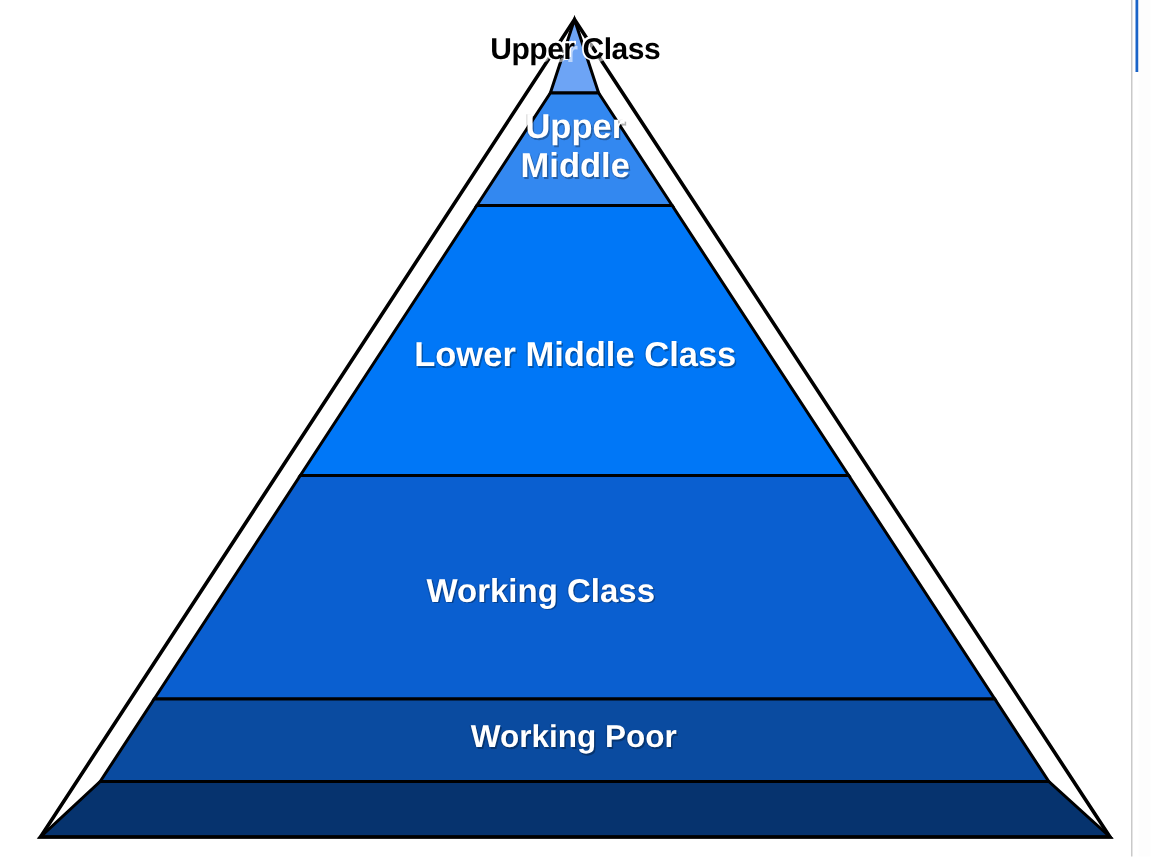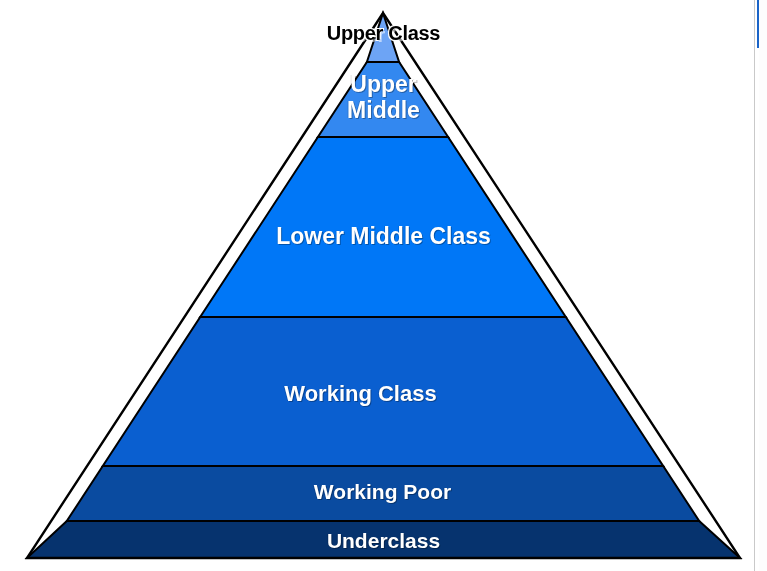--- a/index.html
+++ b/index.html
@@ -115,19 +115,18 @@
 
   <div class="band-label label-light" id="label-lower-middle">Lower Middle Class</div>
 
   <div class="band-label label-light" id="label-upper-middle">Upper
 Middle</div>
 
   <div class="band-label label-light" id="label-working-class">Working Class</div>
 
   <div class="band-label label-light" id="label-working-poor">Working Poor</div>
 
-  <div class="band-label label-light" id="label-underclass">Underclass</div>
 
   <div id="right-rule"></div>
   <div id="right-scroll-mark"></div>
   <div id="right-pad"></div>
 
 </div>
 
 </body></html>

